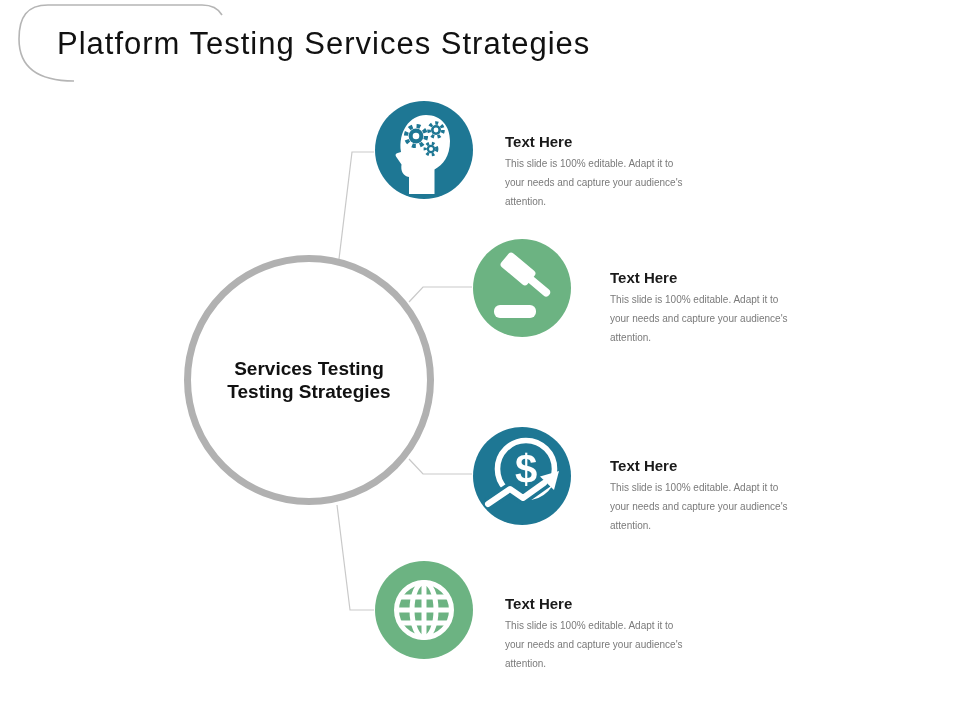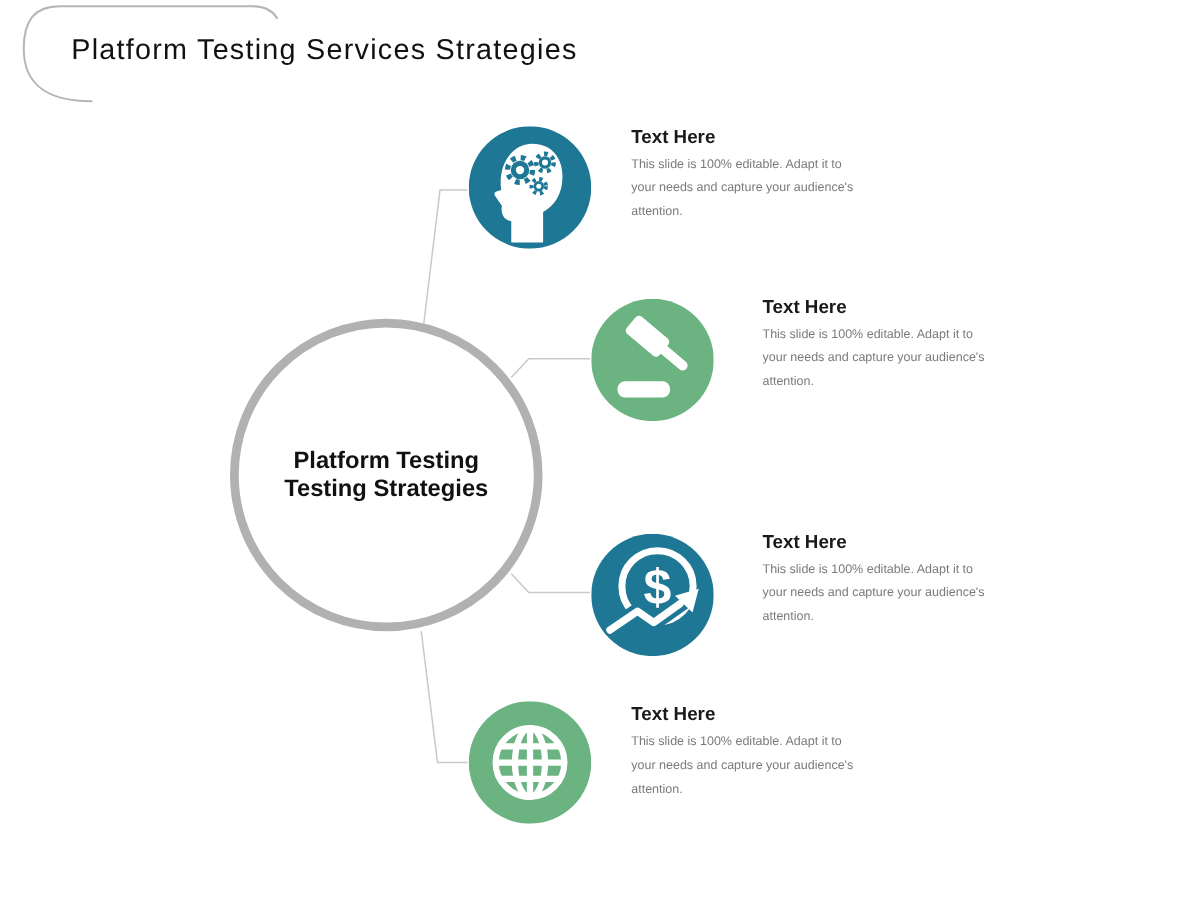--- a/index.html
+++ b/index.html
@@ -8,21 +8,21 @@
     --heading-text:#1a1a1a; --title-text:#111111; --bg:#ffffff;
   }
   *{margin:0;padding:0;box-sizing:border-box;}
   html,body{background:#fff;}
   #stage{
     position:relative;width:960px;height:720px;background:var(--bg);
     overflow:hidden;font-family:"Liberation Sans", sans-serif;
   }
   
   .slide-title{
-    position:absolute;left:57px;top:26px;font-size:23px;font-weight:400;
+    position:absolute;left:57px;top:26px;font-size:31px;font-weight:400;
     color:var(--title-text);letter-spacing:1px;white-space:nowrap;
   }
   .deco-arc{position:absolute;left:0;top:0;}
   
   .connectors{position:absolute;left:0;top:0;}
   
   .center-circle{
     position:absolute;left:184px;top:255px;width:250px;height:250px;
     border:7px solid var(--circle-border);border-radius:50%;background:#fff;
     display:flex;align-items:center;justify-content:center;text-align:center;
@@ -37,21 +37,21 @@
   .badge-2{left:473px;top:239px;}
   .badge-3{left:473px;top:427px;}
   .badge-4{left:375px;top:561px;}
   .fill-teal{fill:var(--teal);}
   .fill-green{fill:var(--green);}
   .fill-white{fill:#fff;}
   .stroke-white{stroke:#fff;fill:none;}
   .stroke-teal{stroke:var(--teal);fill:none;}
   
   .item-text{position:absolute;width:182px;}
-  .item-text .heading{font-size:15px;font-weight:bold;color:var(--heading-text);margin-bottom:4px;}
+  .item-text .heading{font-size:15px;font-weight:bold;color:var(--heading-text);margin-bottom:4px;margin-top:32px;}
   .item-text .body{font-size:10px;line-height:19px;color:var(--body-text);}
   .text-1{left:505px;top:101px;}
   .text-2{left:610px;top:237px;}
   .text-3{left:610px;top:425px;}
   .text-4{left:505px;top:563px;}
 </style>
 </head>
 <body>
 
 <div id="stage">
@@ -64,21 +64,21 @@
 
   <svg class="connectors" width="960" height="720" viewBox="0 0 960 720">
     <polyline points="339,259 352,152 374,152" stroke="var(--connector)" stroke-width="1.2" fill="none"></polyline>
     <polyline points="409,302 423,287 472,287" stroke="var(--connector)" stroke-width="1.2" fill="none"></polyline>
     <polyline points="409,459 423,474 472,474" stroke="var(--connector)" stroke-width="1.2" fill="none"></polyline>
     <polyline points="337,505 350,610 374,610" stroke="var(--connector)" stroke-width="1.2" fill="none"></polyline>
   </svg>
 
   <div class="center-circle">
     <div class="label">
-      <span>Platform Testing</span><br>
+      <span>Services Testing</span><br>
       <span>Testing Strategies</span>
     </div>
   </div>
 
   <div class="badge badge-1">
     <svg viewBox="0 0 98 98">
       <circle cx="49" cy="49" r="49" class="fill-teal"></circle>
       <path class="fill-white" d="M34,93 L34,76 C28,75 25.5,70 26.5,63.5 L21,55.5
         C20,53.8 20.8,52.6 22.7,52 L26,51 C23,31 34.5,14 51,14 C66,14 75,25 75,40
         C75,55 68,64 59.5,68.5 L59.5,93 Z"></path>

